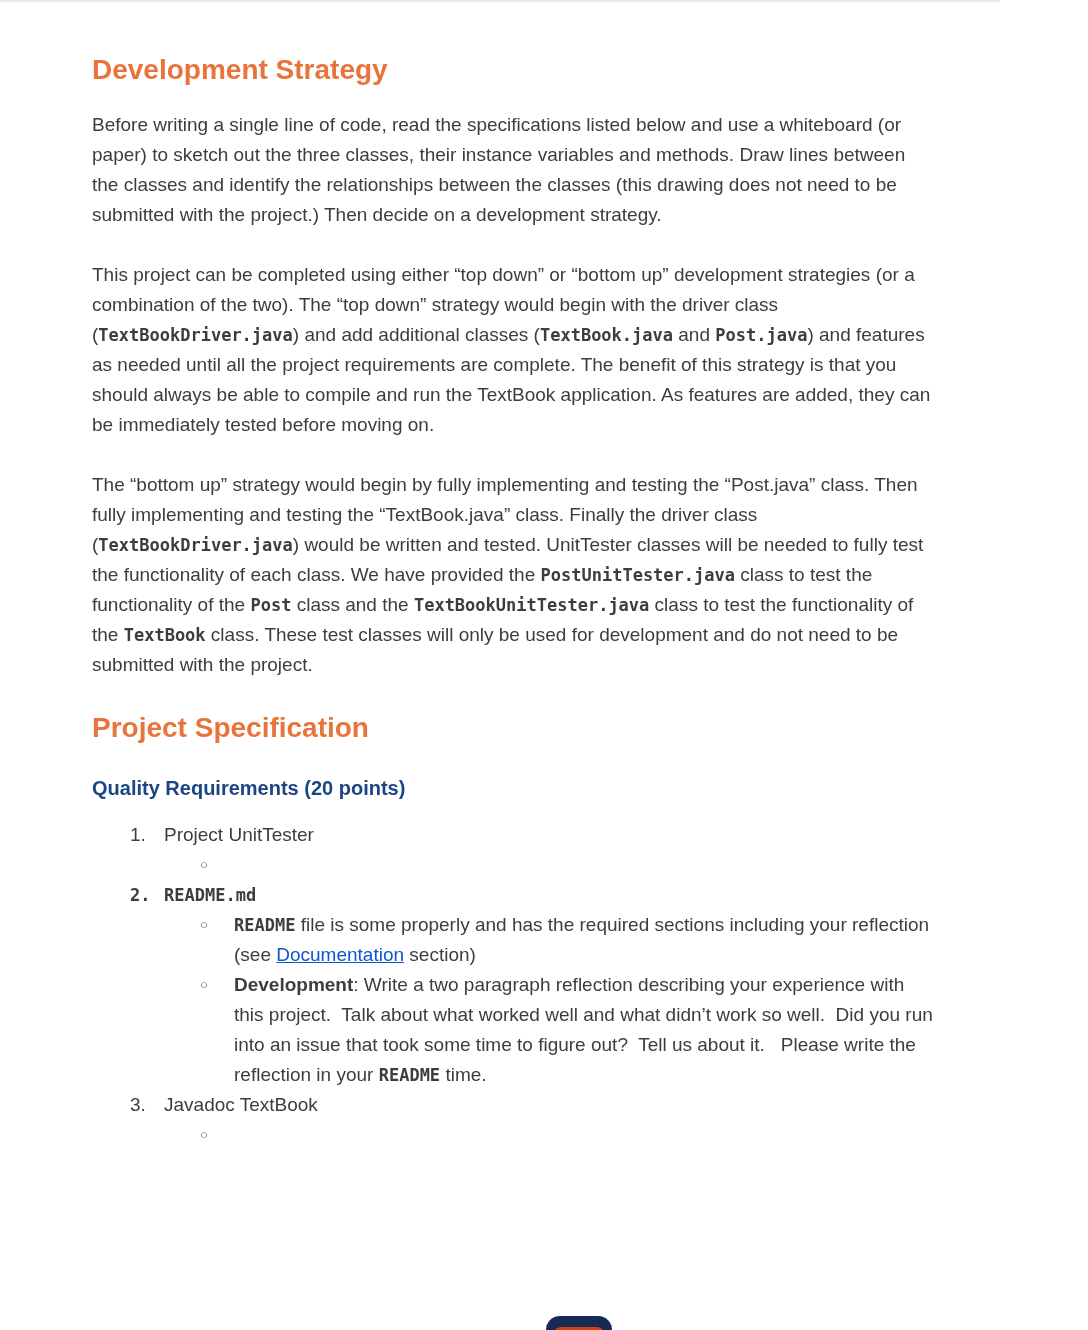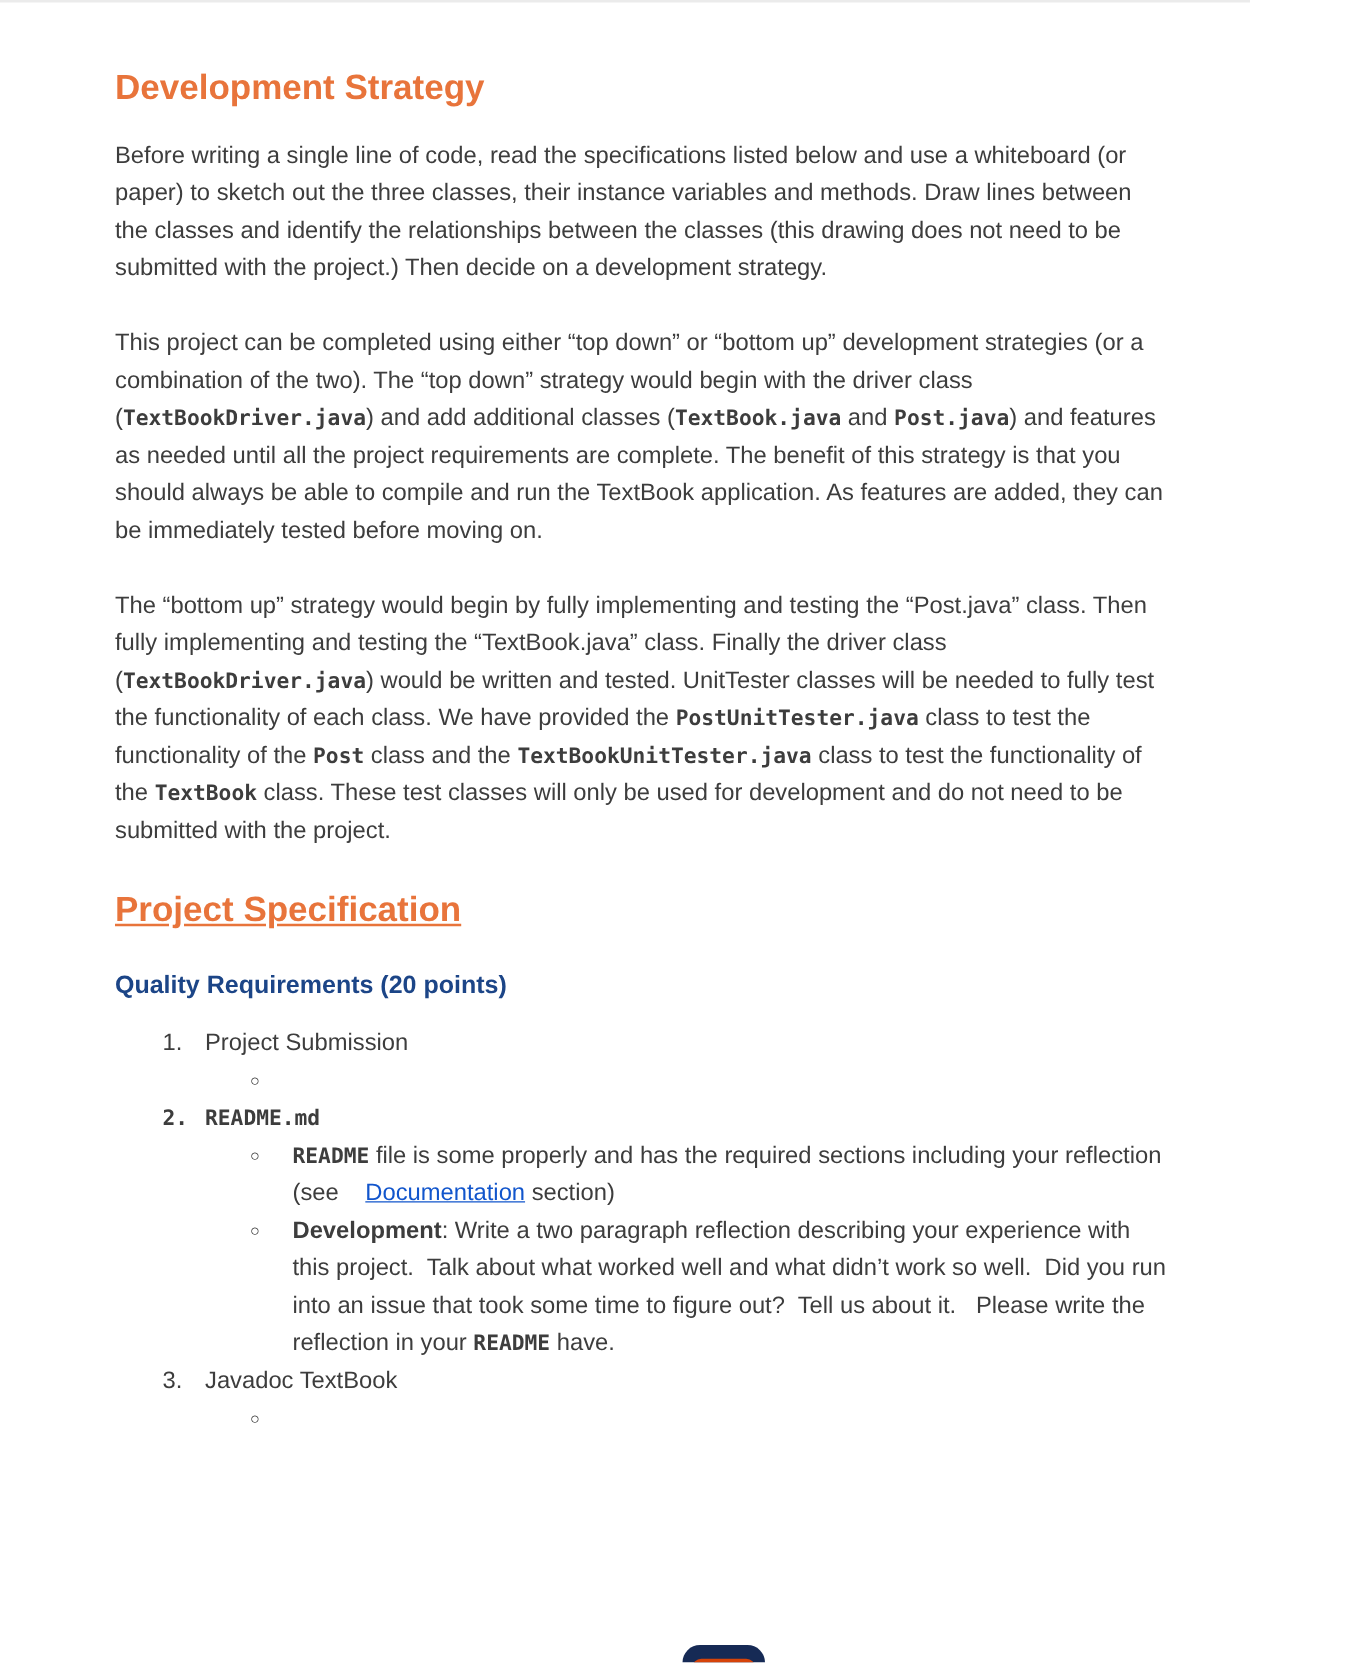--- a/index.html
+++ b/index.html
@@ -6,29 +6,29 @@
   .page {
     width:1000px; height:1330px; position:relative; overflow:hidden;
     background:#ffffff; border-top:2px solid #ebebeb; box-sizing:border-box;
     font-family:"Liberation Sans", sans-serif; color:#3d3d3d;
   }
   .content { padding:50px 66px 0 92px; font-size:19px; line-height:30px; }
   h1 {
     color:#e8743b; font-size:28px; line-height:36px; font-weight:700;
     margin:0 0 22px 0; font-family:"Liberation Sans", sans-serif;
   }
-  h1.spaced { margin-top:22px;text-decoration:underline; }
+  h1.spaced { margin-top:22px; }
   h2 {
     color:#1c4587; font-size:20px; line-height:28px; font-weight:700;
     margin:28px 0 18px 0;
   }
   p.rich { margin:0 0 30px 0; white-space:pre-wrap; }
   .code { font-family:"DejaVu Sans Mono", "Liberation Mono", monospace; font-size:17px;font-weight:bold; }
   .bold { font-weight:700; }
-  a.doclink { color:#1155cc; cursor:pointer;margin-left:16px; }
+  a.doclink { color:#1155cc; cursor:pointer; }
   
   .olist { margin-top:0; }
   .oitem-row { display:flex; }
   .onum { margin-left:38px; width:34px; flex:none; }
   .otitle { flex:1; white-space:pre-wrap; }
   .sub-row { display:flex; }
   .sub-marker { margin-left:108px; width:34px; flex:none; font-size:13px; }
   .sub-text { flex:1; white-space:pre-wrap; }
   
   .logo-frag {
@@ -53,37 +53,37 @@
     <p class="rich"><span>The “bottom up” strategy would begin by fully implementing and testing the “Post.java” class. Then fully implementing and testing the “TextBook.java” class. Finally the driver class (</span><span class="code">TextBookDriver.java</span><span>) would be written and tested. UnitTester classes will be needed to fully test the functionality of each class. We have provided the </span><span class="code">PostUnitTester.java</span><span> class to test the functionality of the </span><span class="code">Post</span><span> class and the </span><span class="code">TextBookUnitTester.java</span><span> class to test the functionality of the </span><span class="code">TextBook</span><span> class. These test classes will only be used for development and do not need to be submitted with the project.</span></p>
 
     <h1 class="spaced">Project Specification</h1>
 
     <h2>Quality Requirements (20 points)</h2>
 
     <div class="olist">
 
       <div class="oitem-row">
         <span class="onum">1.</span>
-        <span class="otitle"><span>Project Submission</span></span>
+        <span class="otitle"><span>Project UnitTester</span></span>
       </div>
       <div class="sub-row">
         <span class="sub-marker">○</span>
       </div>
 
       <div class="oitem-row">
         <span class="onum code">2.</span>
         <span class="otitle"><span class="code">README.md</span></span>
       </div>
       <div class="sub-row">
         <span class="sub-marker">○</span>
         <span class="sub-text"><span class="code">README</span><span> file is some properly and has the required sections including your reflection (see </span><a class="doclink" href="#">Documentation</a><span> section)</span></span>
       </div>
       <div class="sub-row">
         <span class="sub-marker">○</span>
-        <span class="sub-text"><span class="bold">Development</span><span>: Write a two paragraph reflection describing your experience with this project.  Talk about what worked well and what didn’t work so well.  Did you run into an issue that took some time to figure out?  Tell us about it.   Please write the reflection in your </span><span class="code">README</span><span> have.</span></span>
+        <span class="sub-text"><span class="bold">Development</span><span>: Write a two paragraph reflection describing your experience with this project.  Talk about what worked well and what didn’t work so well.  Did you run into an issue that took some time to figure out?  Tell us about it.   Please write the reflection in your </span><span class="code">README</span><span> time.</span></span>
       </div>
 
       <div class="oitem-row">
         <span class="onum">3.</span>
         <span class="otitle"><span>Javadoc TextBook</span></span>
       </div>
       <div class="sub-row">
         <span class="sub-marker">○</span>
       </div>
 

